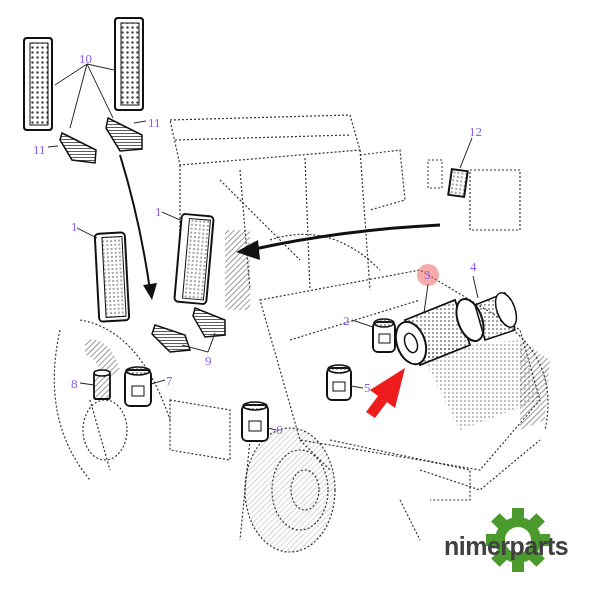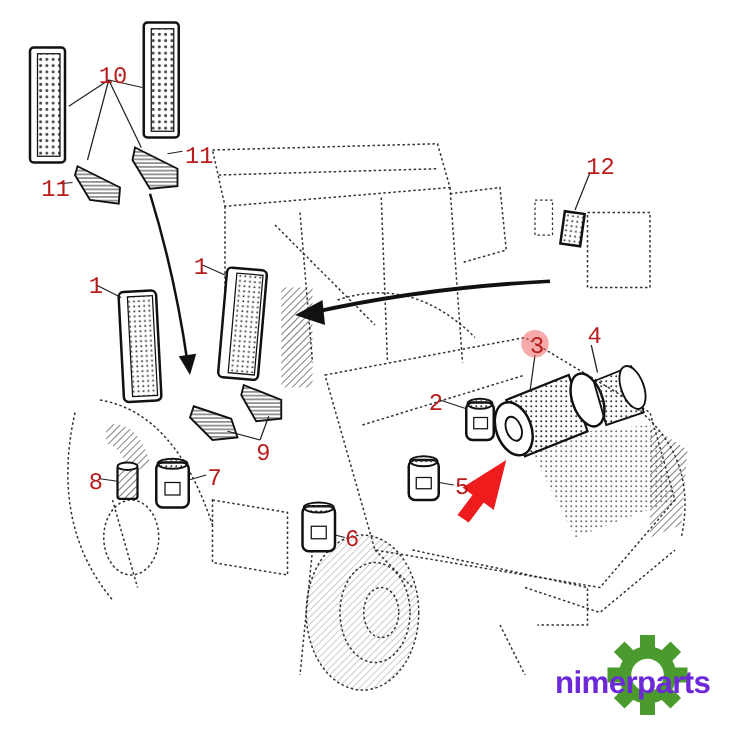--- a/index.html
+++ b/index.html
@@ -1,21 +1,21 @@
 <!DOCTYPE html>
 <html><head>
 <meta charset="utf-8">
 <style>
   html, body { margin: 0; padding: 0; background: #ffffff; }
   #stage { position: relative; width: 600px; height: 600px; overflow: hidden; background: #ffffff; font-family: "Liberation Sans", sans-serif; }
   svg.art { position: absolute; left: 0; top: 0; }
-  .callout { position: absolute; font-size: 19px; color: #b91c1c; line-height: 1; font-family: Liberation Mono, monospace; }
+  .callout { position: absolute; font-size: 13px; color: #8b5cf6; line-height: 1; font-family: Liberation Serif, serif; }
   .highlight-dot { position: absolute; width: 22px; height: 22px; border-radius: 50%; background: rgba(240,100,100,0.55); }
   .logo { position: absolute; left: 444px; top: 510px; width: 150px; height: 70px; }
-  .logo-text { position: absolute; left: 0; top: 22px; font-size: 25px; font-weight: bold; color: #6d28d9; letter-spacing: -0.5px; font-family: "Liberation Sans", sans-serif; }
+  .logo-text { position: absolute; left: 0; top: 22px; font-size: 25px; font-weight: bold; color: #404040; letter-spacing: -0.5px; font-family: "Liberation Sans", sans-serif; }
 </style>
 </head>
 <body>
 
 <div id="stage">
 
   <svg class="art" width="600" height="600" viewBox="0 0 600 600">
     <defs>
       <pattern id="dots" width="4" height="4" patternUnits="userSpaceOnUse">
         <circle cx="1" cy="1" r="0.8" fill="#333"></circle>

